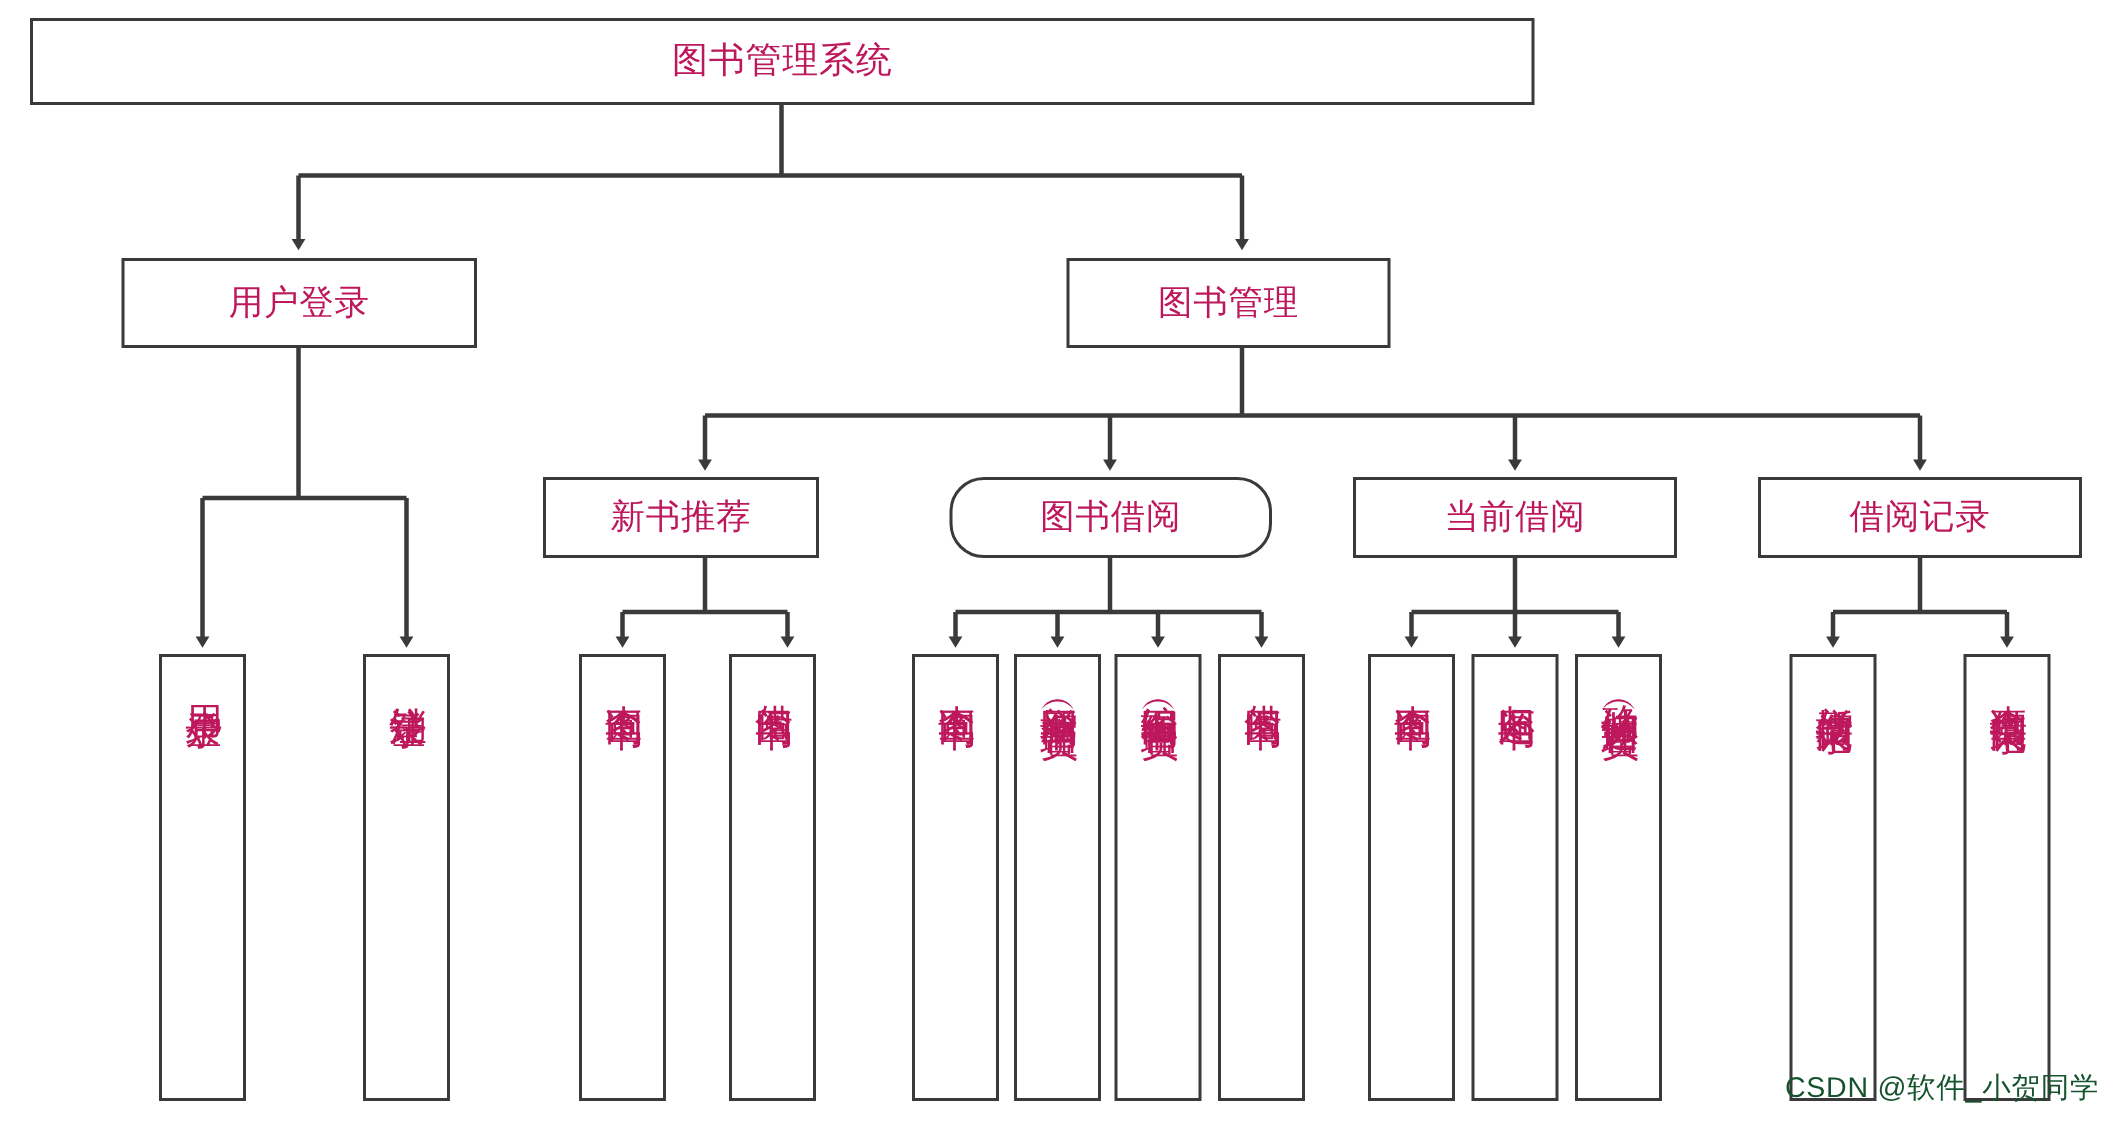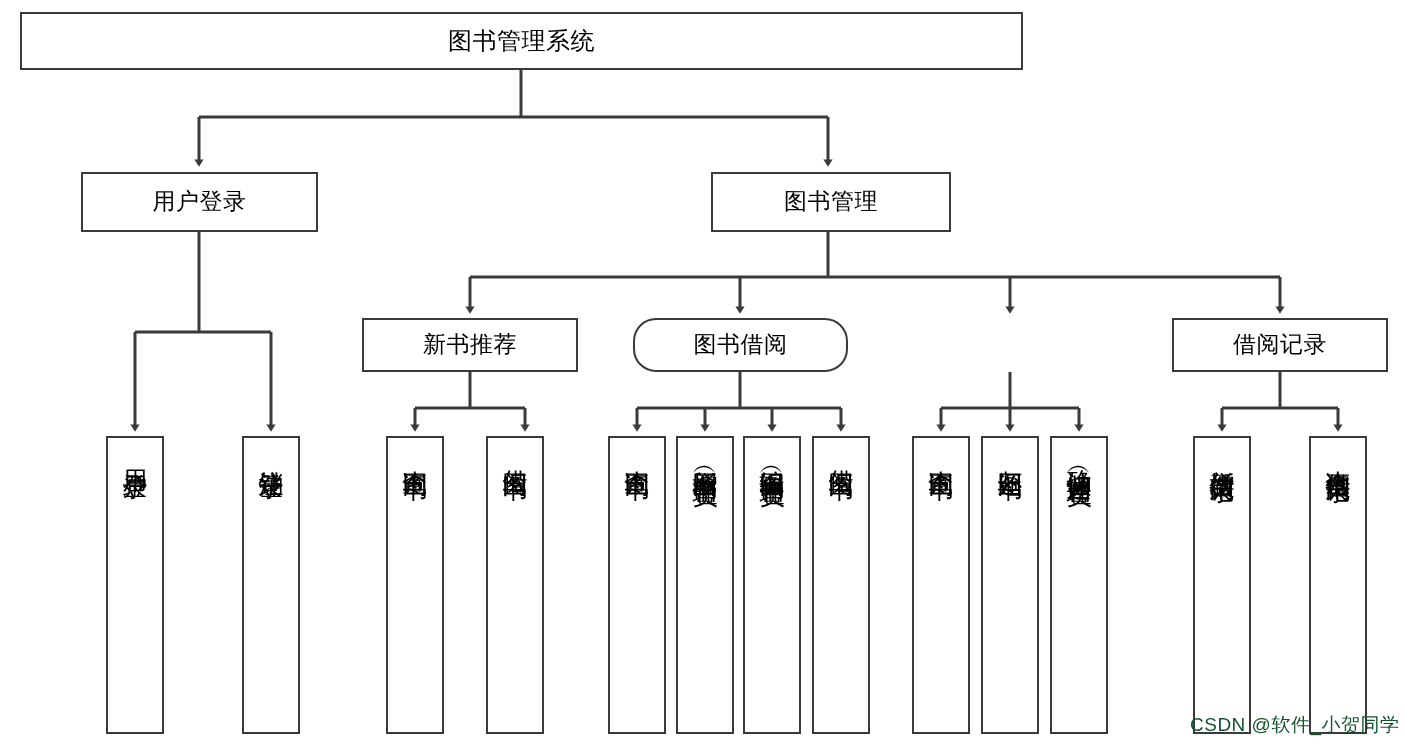--- a/index.html
+++ b/index.html
@@ -27,21 +27,21 @@
     pointer-events: none;
   }
   .node {
     position: absolute;
     box-sizing: border-box;
     background: #ffffff;
     border: 2px solid #3a3a3a;
     display: flex;
     align-items: center;
     justify-content: center;
-    color: #000000;
+    color: #be185d;
     z-index: 3;
   }
   .node .label {
     text-align: center;
     line-height: 1.12;
     letter-spacing: 0.5px;
   }
   .node.horiz .label {
     writing-mode: horizontal-tb;
     font-size: 23px;
@@ -130,32 +130,35 @@
   </svg>
 
   <div class="node horiz root" style="left:20px; top:12px; width:1003px; height:58px;">
     <span class="label">图书管理系统</span>
   </div>
 
   <div class="node horiz lvl1" style="left:81px; top:172px; width:237px; height:60px;">
     <span class="label">用户登录</span>
   </div>
 
-  <div class="node horiz lvl1" style="left:711px; top:172px; width:240px; height:60px;">
+  <div class="node horiz lvl1" style="left:711px; top:172px; width:216px; height:60px;">
     <span class="label">图书管理</span>
   </div>
 
-  <div class="node horiz lvl2" style="left:362px; top:318px; width:216px; height:54px;">
+  <div class="node horiz lvl2" style="left:362px; top:318px; width:184px; height:54px;">
     <span class="label">新书推荐</span>
   </div>
 
   <div class="node horiz lvl2" style="left:633px; top:318px; width:215px; height:54px;border-radius:23px;">
     <span class="label">图书借阅</span>
   </div>
 
+  <div class="node horiz lvl2" style="left:902px; top:318px; width:216px; height:54px;">
+    <span class="label">当前借阅</span>
+  </div>
 
   <div class="node horiz lvl2" style="left:1172px; top:318px; width:216px; height:54px;align-items:center;">
     <span class="label">借阅记录</span>
   </div>
 
   <div class="node vert" style="left:106px; top:436px; width:58px; height:298px;">
     <span class="label">用户登录</span>
   </div>
 
   <div class="node vert" style="left:242px; top:436px; width:58px; height:298px;">

